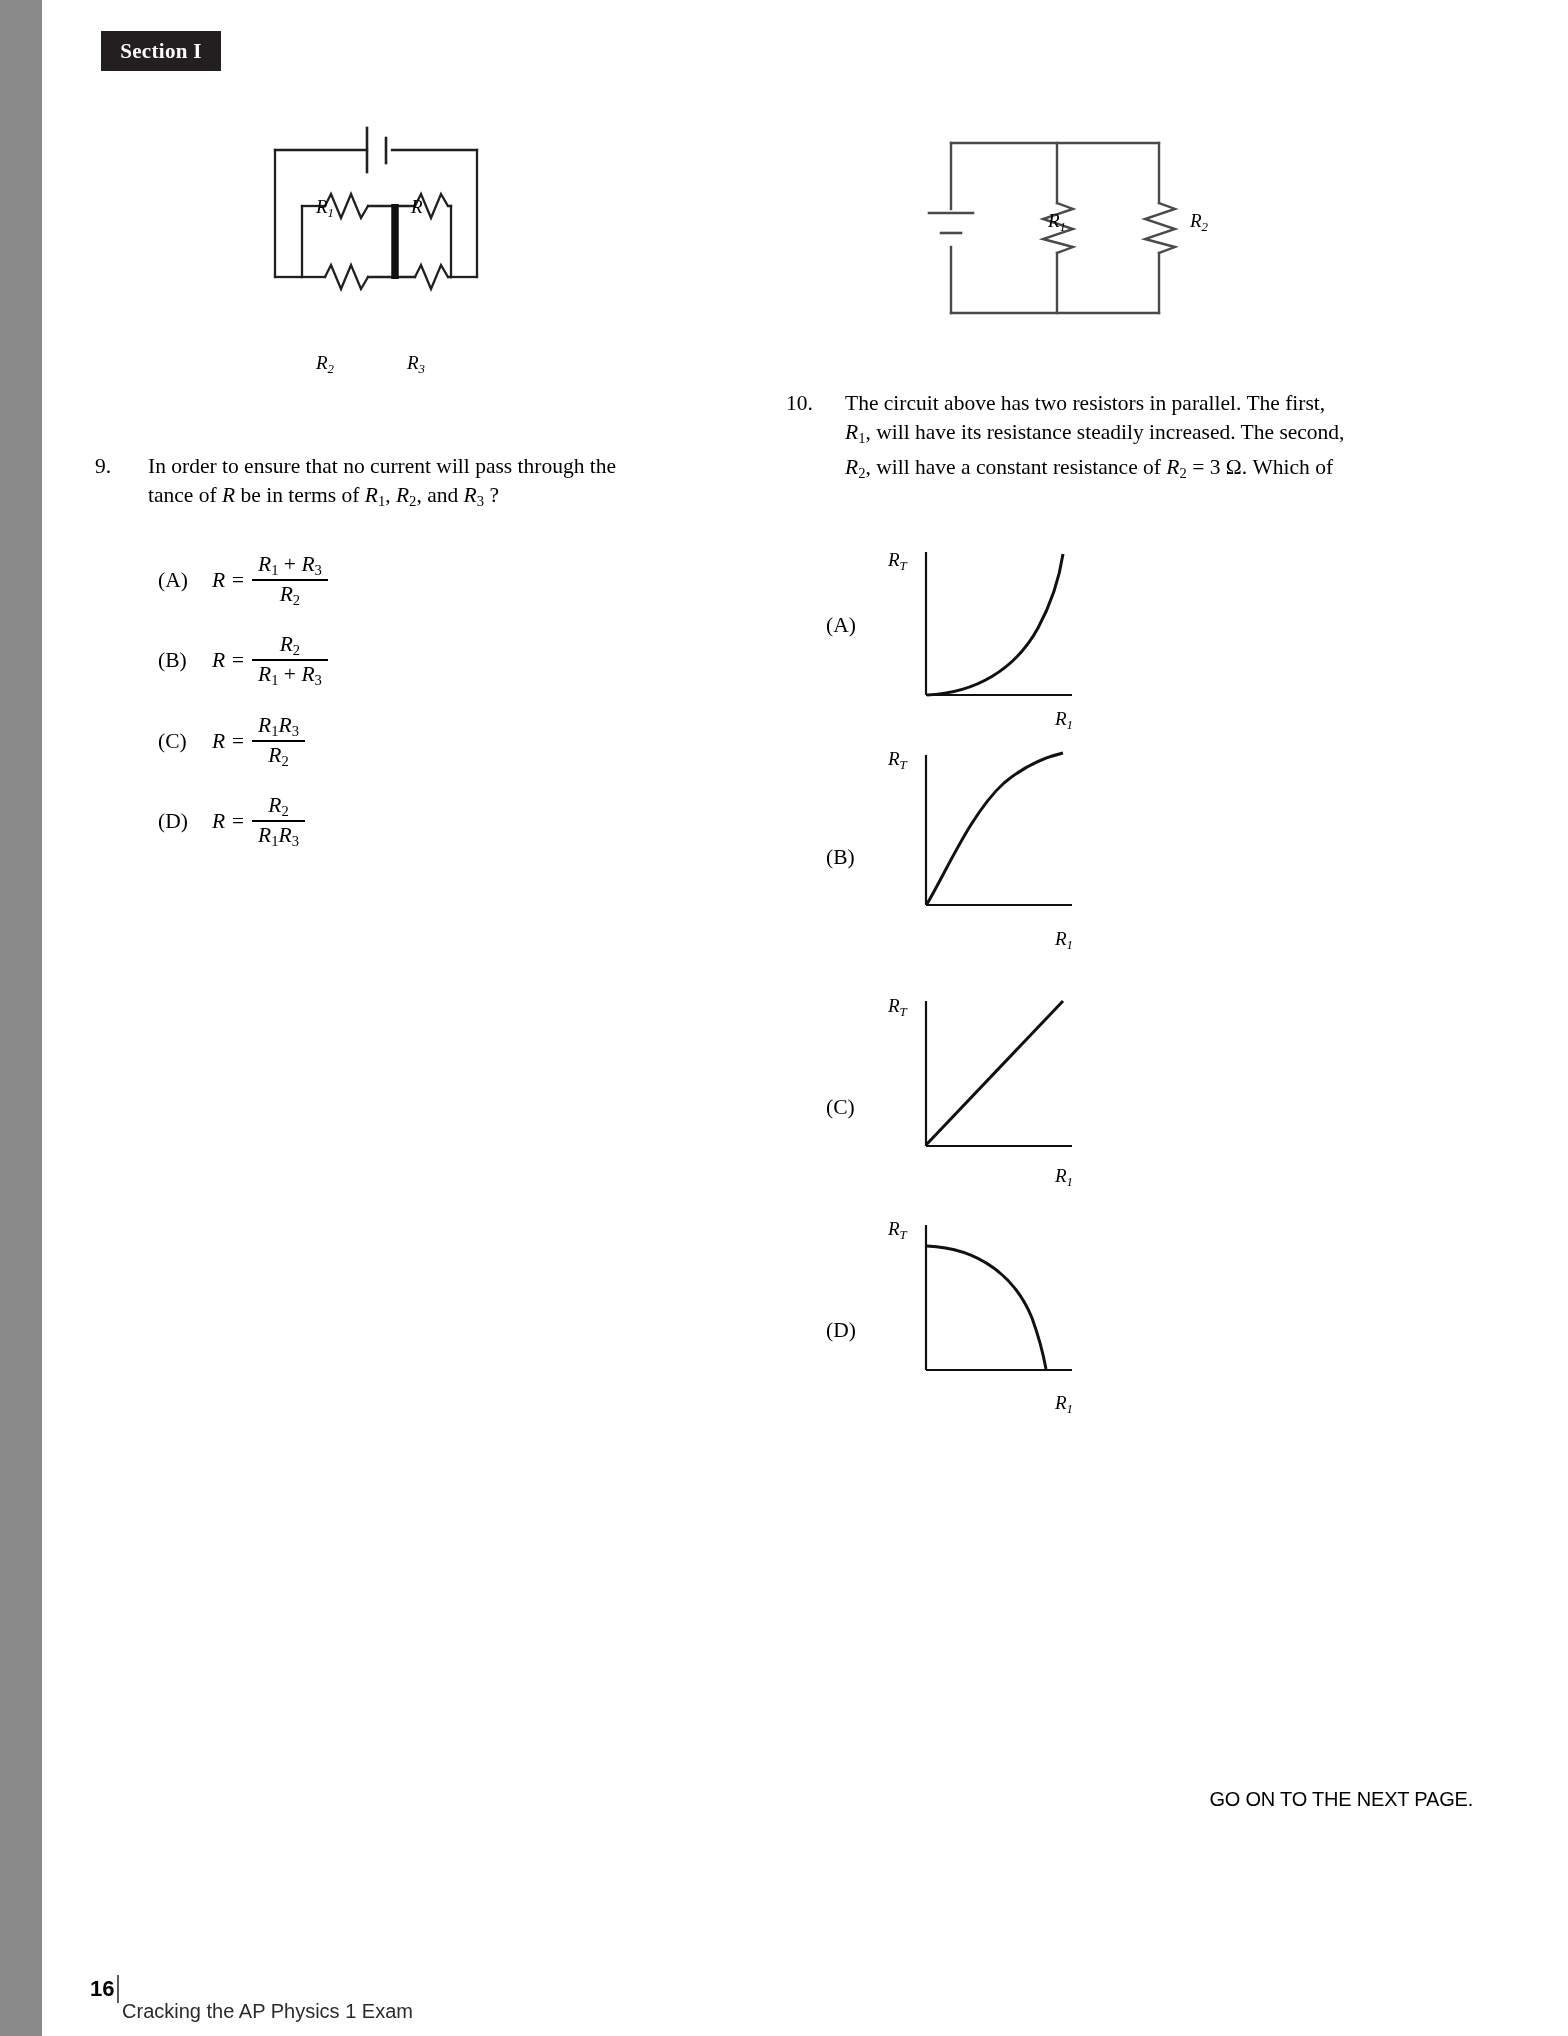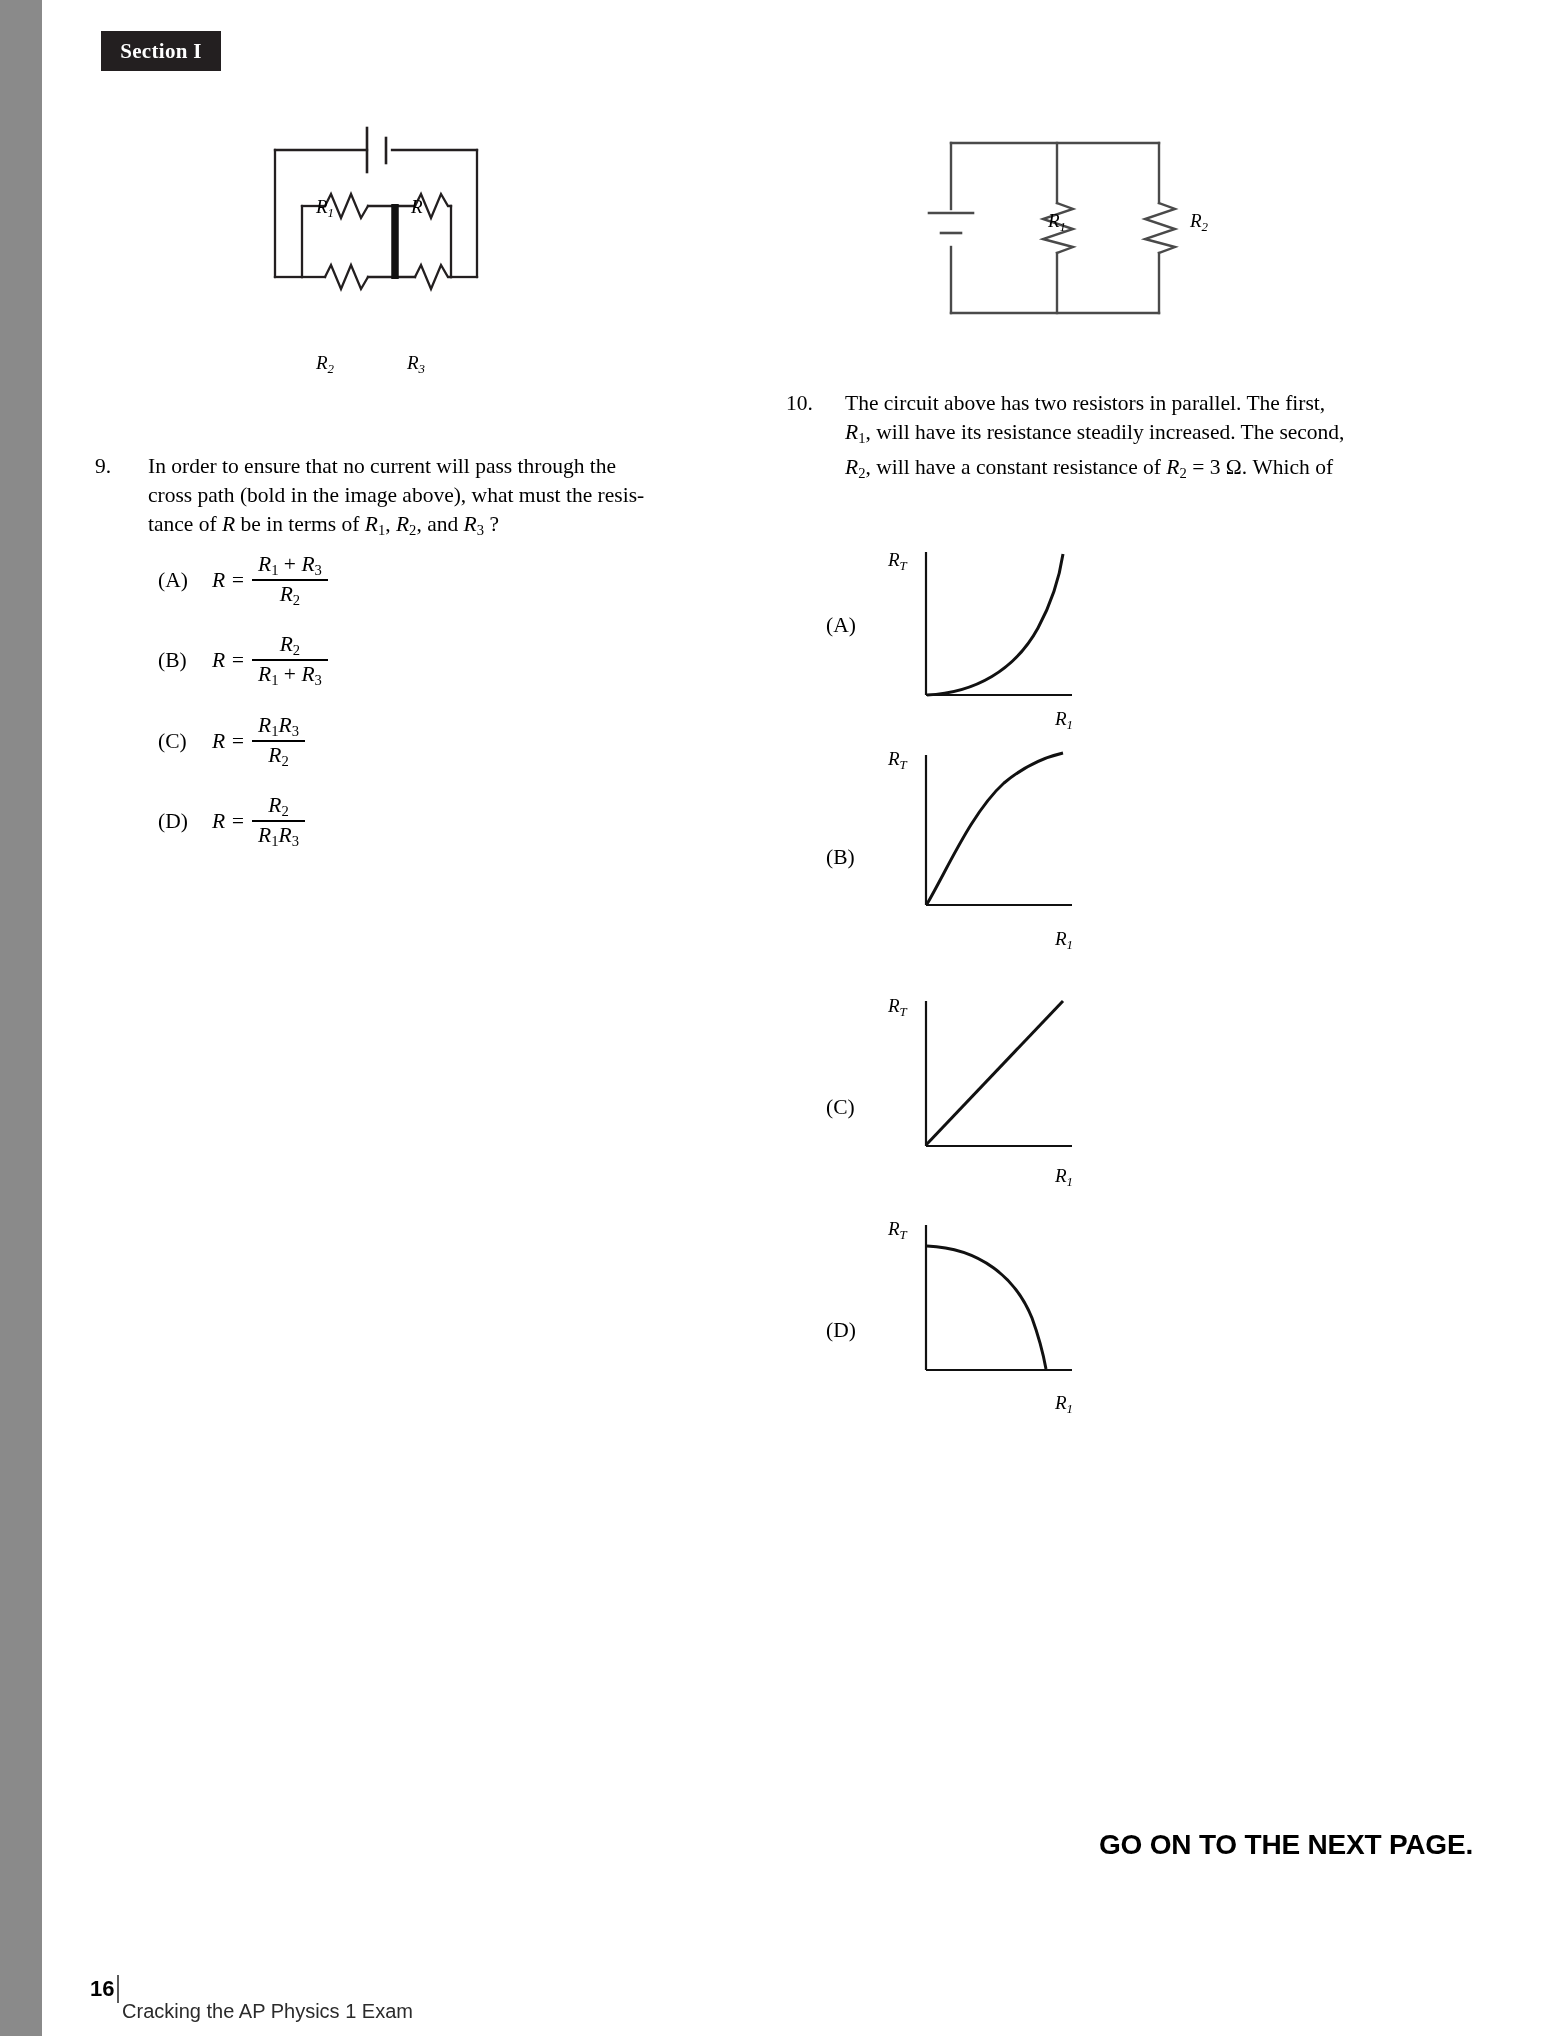--- a/index.html
+++ b/index.html
@@ -116,24 +116,24 @@
   .axis-label {
     position: absolute;
     font-size: 19px;
     font-style: italic;
   }
 
   
   .go-on {
     position: absolute;
     right: 95px;
-    top: 1829px;
+    top: 1788px;
     font-family: "Liberation Sans", sans-serif;
-    font-weight: bold;
-    font-size: 28px;
+    font-weight: normal;
+    font-size: 20px;
     letter-spacing: -0.2px;
   }
   .folio {
     position: absolute;
     left: 90px;
     top: 1955px;
     display: flex;
     align-items: center;
     gap: 3px;
     font-family: "Liberation Sans", sans-serif;
@@ -237,21 +237,20 @@
 <div class="axis-label" style="left:1048px; top:210px;">
   <span>R</span><sub>1</sub>
 </div>
 <div class="axis-label" style="left:1190px; top:210px;">
   <span>R</span><sub>2</sub>
 </div>
 
 <div class="qnum" style="left:95px; top:452px; width:36px;">9.</div>
 <div class="qbody" style="left:148px; top:452px; width:580px;">
   <div>In order to ensure that no current will pass through the</div>
-  <div>cross path (bold in the image above), what must the resis-</div>
   <div>
     <span>tance of </span><i>R</i><span> be in terms of </span><i>R</i><sub>1</sub><span>, </span><i>R</i><sub>2</sub><span>, and </span><i>R</i><sub>3</sub><span> ?</span>
   </div>
 </div>
 
 <div class="choice-row" style="left:158px; top:552px;">
   <span class="choice-letter">(A)</span>
   <span class="choice-eq">
     <span><i>R =</i></span>
     <span class="frac">

